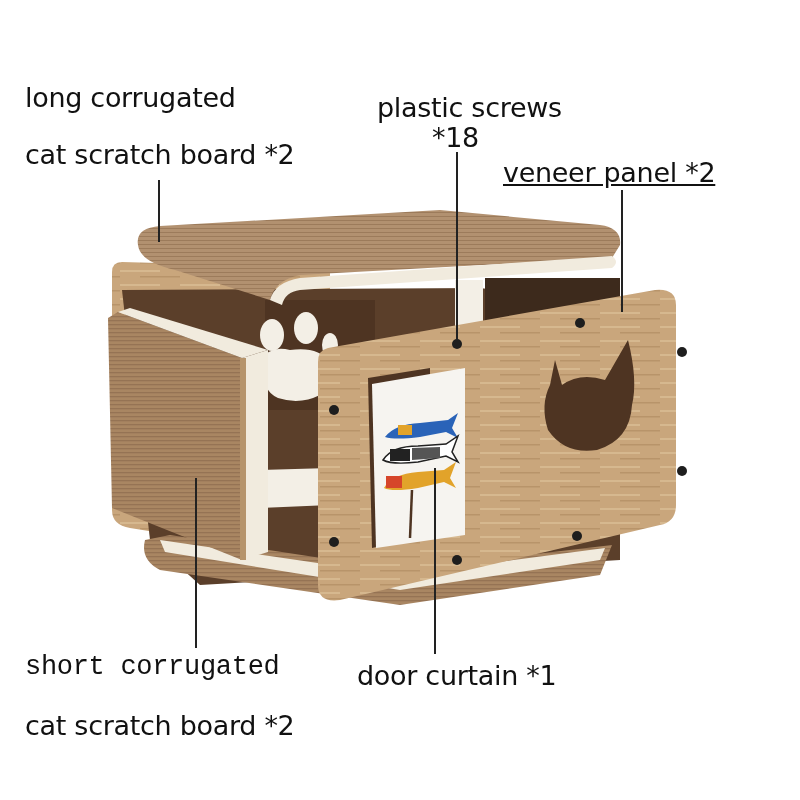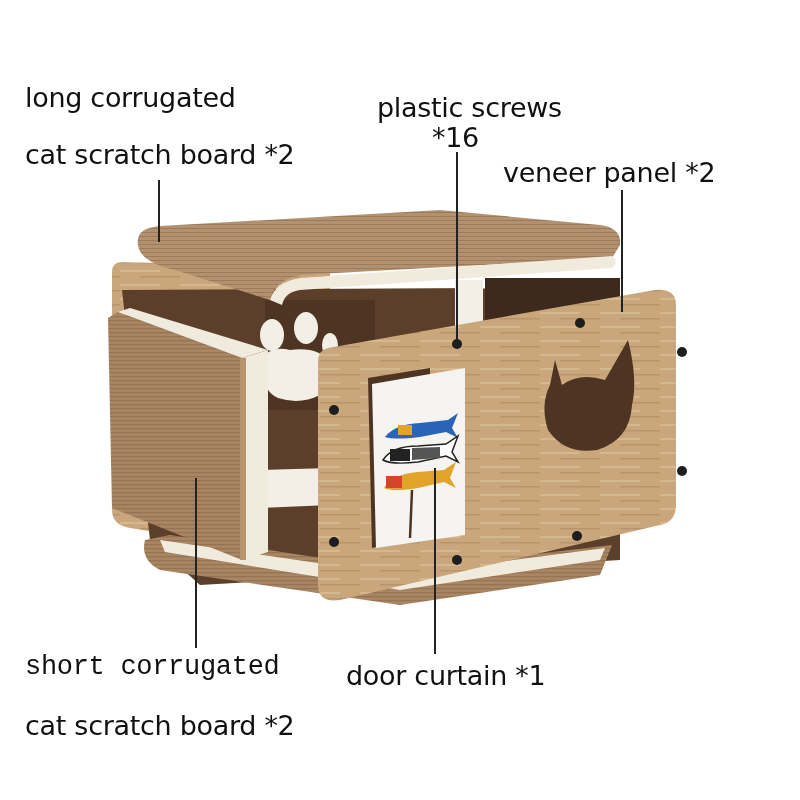--- a/index.html
+++ b/index.html
@@ -103,20 +103,20 @@
 <div class="leader" style="left:158px; top:180px; height:62px;"></div>
 <div class="leader" style="left:456px; top:152px; height:188px;"></div>
 <div class="leader" style="left:621px; top:190px; height:122px;"></div>
 <div class="leader" style="left:195px; top:478px; height:170px;"></div>
 <div class="leader" style="left:434px; top:468px; height:186px;"></div>
 
 <div class="label" style="left:25px; top:84px;">long corrugated</div>
 <div class="label" style="left:25px; top:141px;">cat scratch board&nbsp;*2</div>
 
 <div class="label" style="left:377px; top:94px;">plastic screws</div>
-<div class="label" style="left:432px; top:124px;">*16</div>
+<div class="label" style="left:432px; top:124px;">*18</div>
 
-<div class="label" style="left:503px; top:159px;">veneer panel&nbsp;*2</div>
+<div class="label" style="left:503px; top:159px;text-decoration:underline;">veneer panel&nbsp;*2</div>
 
 <div class="label" style="left:25px; top:654px;font-family:Liberation Mono, monospace;">short corrugated</div>
 <div class="label" style="left:25px; top:712px;">cat scratch board&nbsp;*2</div>
 
-<div class="label" style="left:346px; top:662px;">door curtain&nbsp;*1</div>
+<div class="label" style="left:357px; top:662px;">door curtain&nbsp;*1</div>
 
 </body></html>

